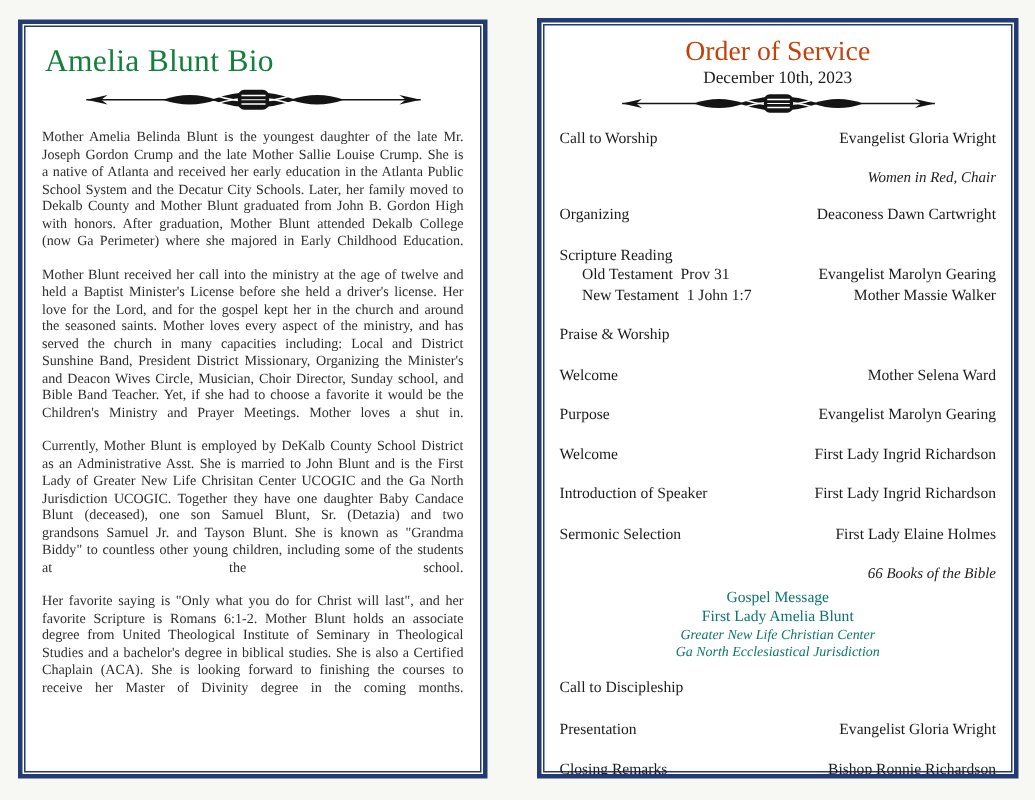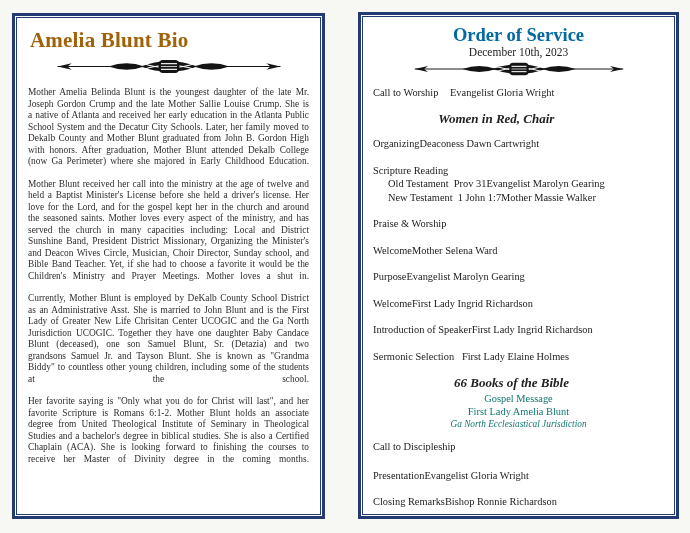--- a/index.html
+++ b/index.html
@@ -23,44 +23,44 @@
   .liner{
     position:absolute;
     inset:1px;
     border:1px solid var(--page-border);
     pointer-events:none;
   }
   .page-bio{left:12px;top:13px;width:313px;height:506px;}
   .page-order{left:358px;top:12px;width:321px;height:507px;}
   .bio-content{position:relative;padding:11px 13px 8px;height:100%;overflow:hidden;}
   .bio-title{
-    font-size:21px;font-weight:bold;color:#a16207;
+    font-size:21px;font-weight:normal;color:#15803d;
     letter-spacing:.2px;margin:1px 0 5px 2px;
   }
   .ornament{display:block;color:var(--ornament);margin:0 auto;}
   .ornament.orn-bio{width:230px;height:17px;margin-bottom:12px;}
   .ornament.orn-order{width:212px;height:16px;margin-bottom:9px;}
   .bio-par{
     font-size:9.4px;line-height:11.5px;color:#2e2e2e;
     text-align:justify;text-align-last:justify;
     word-spacing:.6px;margin-bottom:11px;
   }
   .order-content{position:relative;padding:9px 12px 0;height:100%;overflow:hidden;}
   .order-title{
-    font-size:18.5px;font-weight:bold;color:#0369a1;
+    font-size:18.5px;font-weight:normal;color:#c2410c;
     text-align:center;margin:1px 0 0;
   }
   .order-date{font-size:11.5px;color:#1c1c1c;text-align:center;margin:0 0 3px;}
   .row{
-    display:flex;align-items:flex-start;
+    display:flex;justify-content:space-between;align-items:flex-start;
     font-size:10.4px;line-height:13.5px;color:#1c1c1c;margin-bottom:13px;
   }
   .row .lbl{white-space:pre-wrap;}
   .row .who{text-align:right;white-space:pre-wrap;}
-  .note{display:block;font-style:italic;font-size:13px;line-height:11px;color:#222;font-weight:bold;}
+  .note{display:block;font-style:italic;font-size:10px;line-height:11px;color:#222;}
   .indent .lbl{padding-left:15px;}
   .mb0{margin-bottom:0 !important;}
   .mb4{margin-bottom:4px !important;}
   .mb14{margin-bottom:15px !important;}
   .gospel{text-align:center;color:#0f766e;margin:0 0 10px;}
   .gospel .g-line{font-size:10.4px;line-height:13.5px;}
   .gospel .g-italic{font-style:italic;font-size:9.3px;line-height:11.5px;}
 </style>
 </head>
 <body>
@@ -151,20 +151,21 @@
     </div>
     <div class="row mb4">
       <span class="lbl">Sermonic Selection</span>
       <span class="who"><span>First Lady Elaine Holmes</span>
         <span class="note">66 Books of the Bible</span></span>
     </div>
 
     <div class="gospel">
       <div class="g-line">Gospel Message</div>
       <div class="g-line">First Lady Amelia Blunt</div>
+      <div class="g-italic">Greater New Life Christian Center</div>
       <div class="g-italic">Ga North Ecclesiastical Jurisdiction</div>
     </div>
 
     <div class="row mb14">
       <span class="lbl">Call to Discipleship</span>
     </div>
     <div class="row">
       <span class="lbl">Presentation</span>
       <span class="who"><span>Evangelist Gloria Wright</span></span>
     </div>

